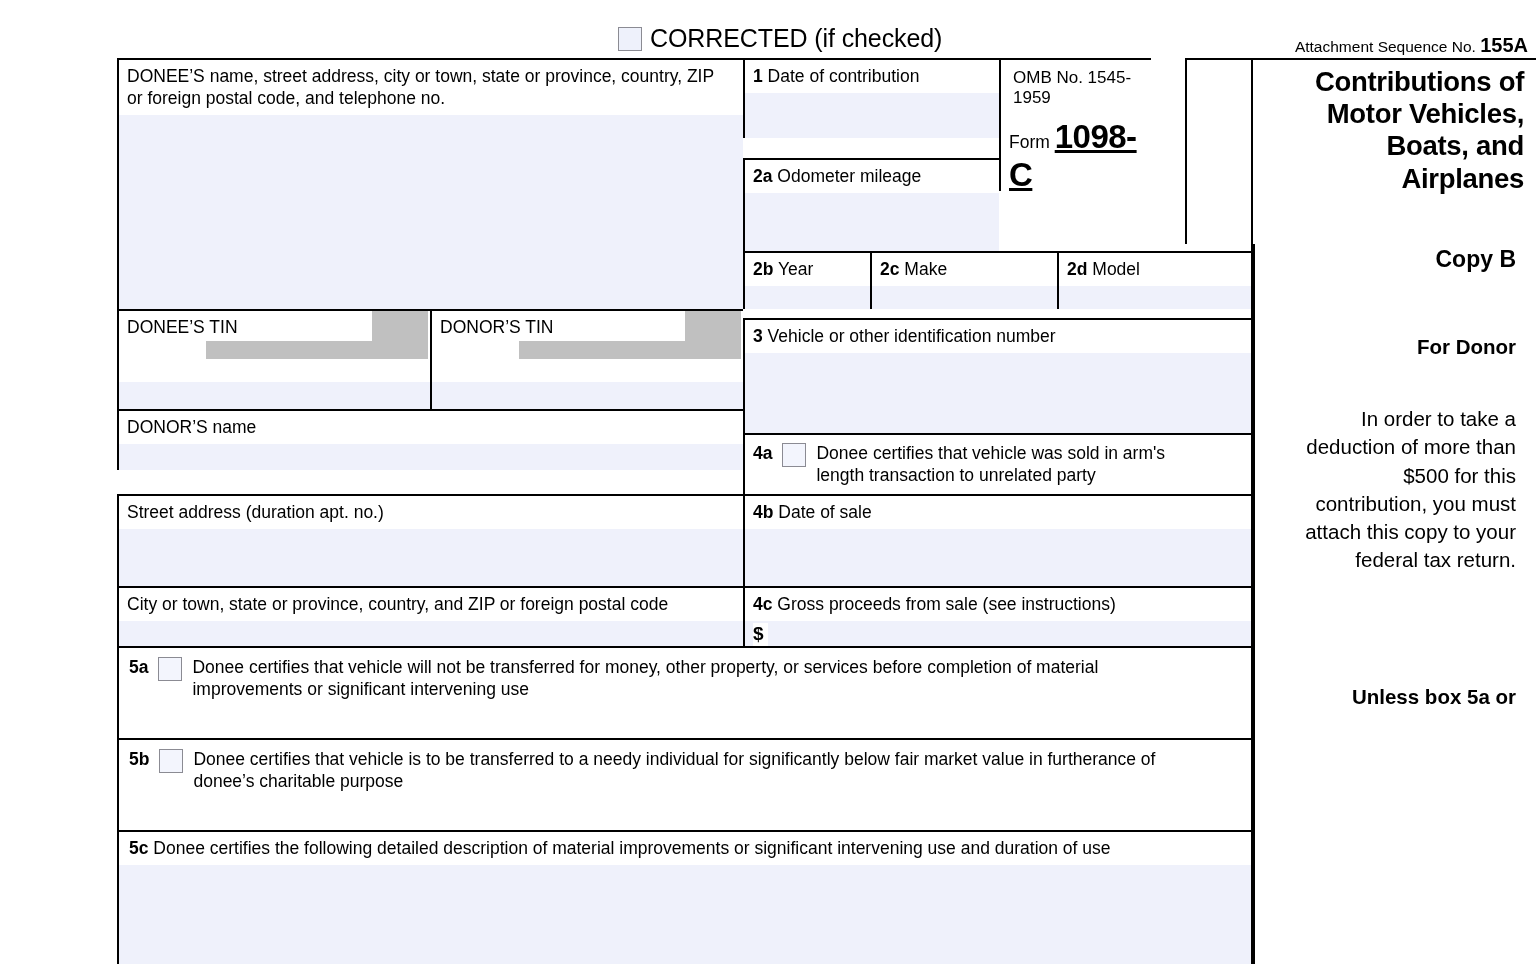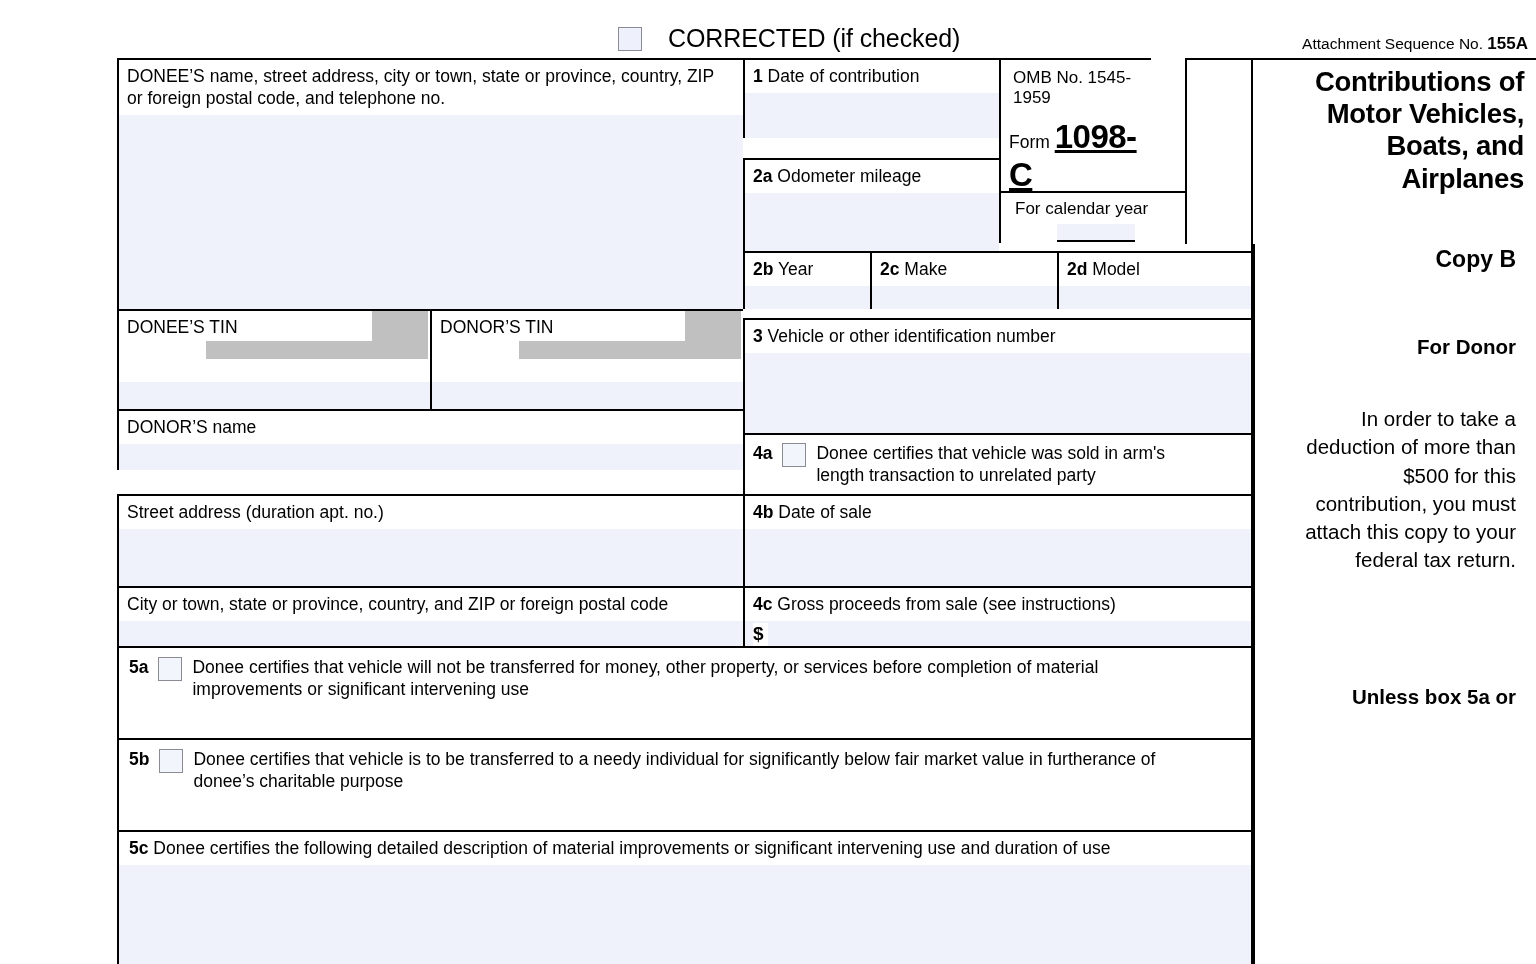--- a/index.html
+++ b/index.html
@@ -19,39 +19,39 @@
     overflow: hidden;
   }
   .abs { position: absolute; box-sizing: border-box; }
 
   
   #corrected-row {
     left: 0; top: 0; width: 1536px; height: 58px;
   }
   #corrected-group {
     left: 618px; top: 26px;
-    display: flex; align-items: center; gap: 26px;
+    display: flex; align-items: center; gap: 8px;
   }
   .cbox {
     width: 24px; height: 24px;
     border: 1.6px solid #8b8b93;
     background: #eef1fb;
     box-sizing: border-box;
     flex: none;
   }
   #corrected-label {
     font-size: 25px; line-height: 1;
     letter-spacing: -0.1px;
     white-space: nowrap;
   }
   #attachment-seq {
     right: 8px; top: 34px;
     font-size: 15.5px; white-space: nowrap;
   }
-  #attachment-seq b { font-size: 17px; }
+  #attachment-seq b { font-size: 20px; }
 
   
   .cell {
     border-left: 2.2px solid #000;
     border-top: 2.2px solid #000;
     background: #eff1fb;
     overflow: hidden;
   }
   .cell > .lbl {
     background: #ffffff;
@@ -182,24 +182,20 @@
 
   <div class="abs cell whitefull" style="left:999px; top:58px; width:152px; height:133px;">
     <div class="omb-txt" style="padding:8px 0 0 12px;">OMB No. 1545-1959</div>
     <div id="form-1098c" style="padding:10px 0 0 8px;">
       <span>Form</span>
       <span class="big">1098-C</span>
     </div>
     <div class="omb-txt" style="padding:10px 0 0 14px;">(Rev. April 2025)</div>
   </div>
 
-  <div class="abs cell whitefull" style="left:999px; top:191px; width:186px; height:52px;">
-    <div class="omb-txt" style="padding:6px 0 0 14px;">For calendar year</div>
-    <div class="abs blankline" style="left:56px; top:31px; width:78px; height:18px;"></div>
-  </div>
 
   <div class="abs cell" style="left:743px; top:251px; width:127px; height:58px;">
     <div class="lbl">
       <span class="num">2b</span>
       <span>Year</span>
     </div>
     <div style="height:25px;"></div>
   </div>
   <div class="abs cell" style="left:870px; top:251px; width:187px; height:58px;">
     <div class="lbl">

